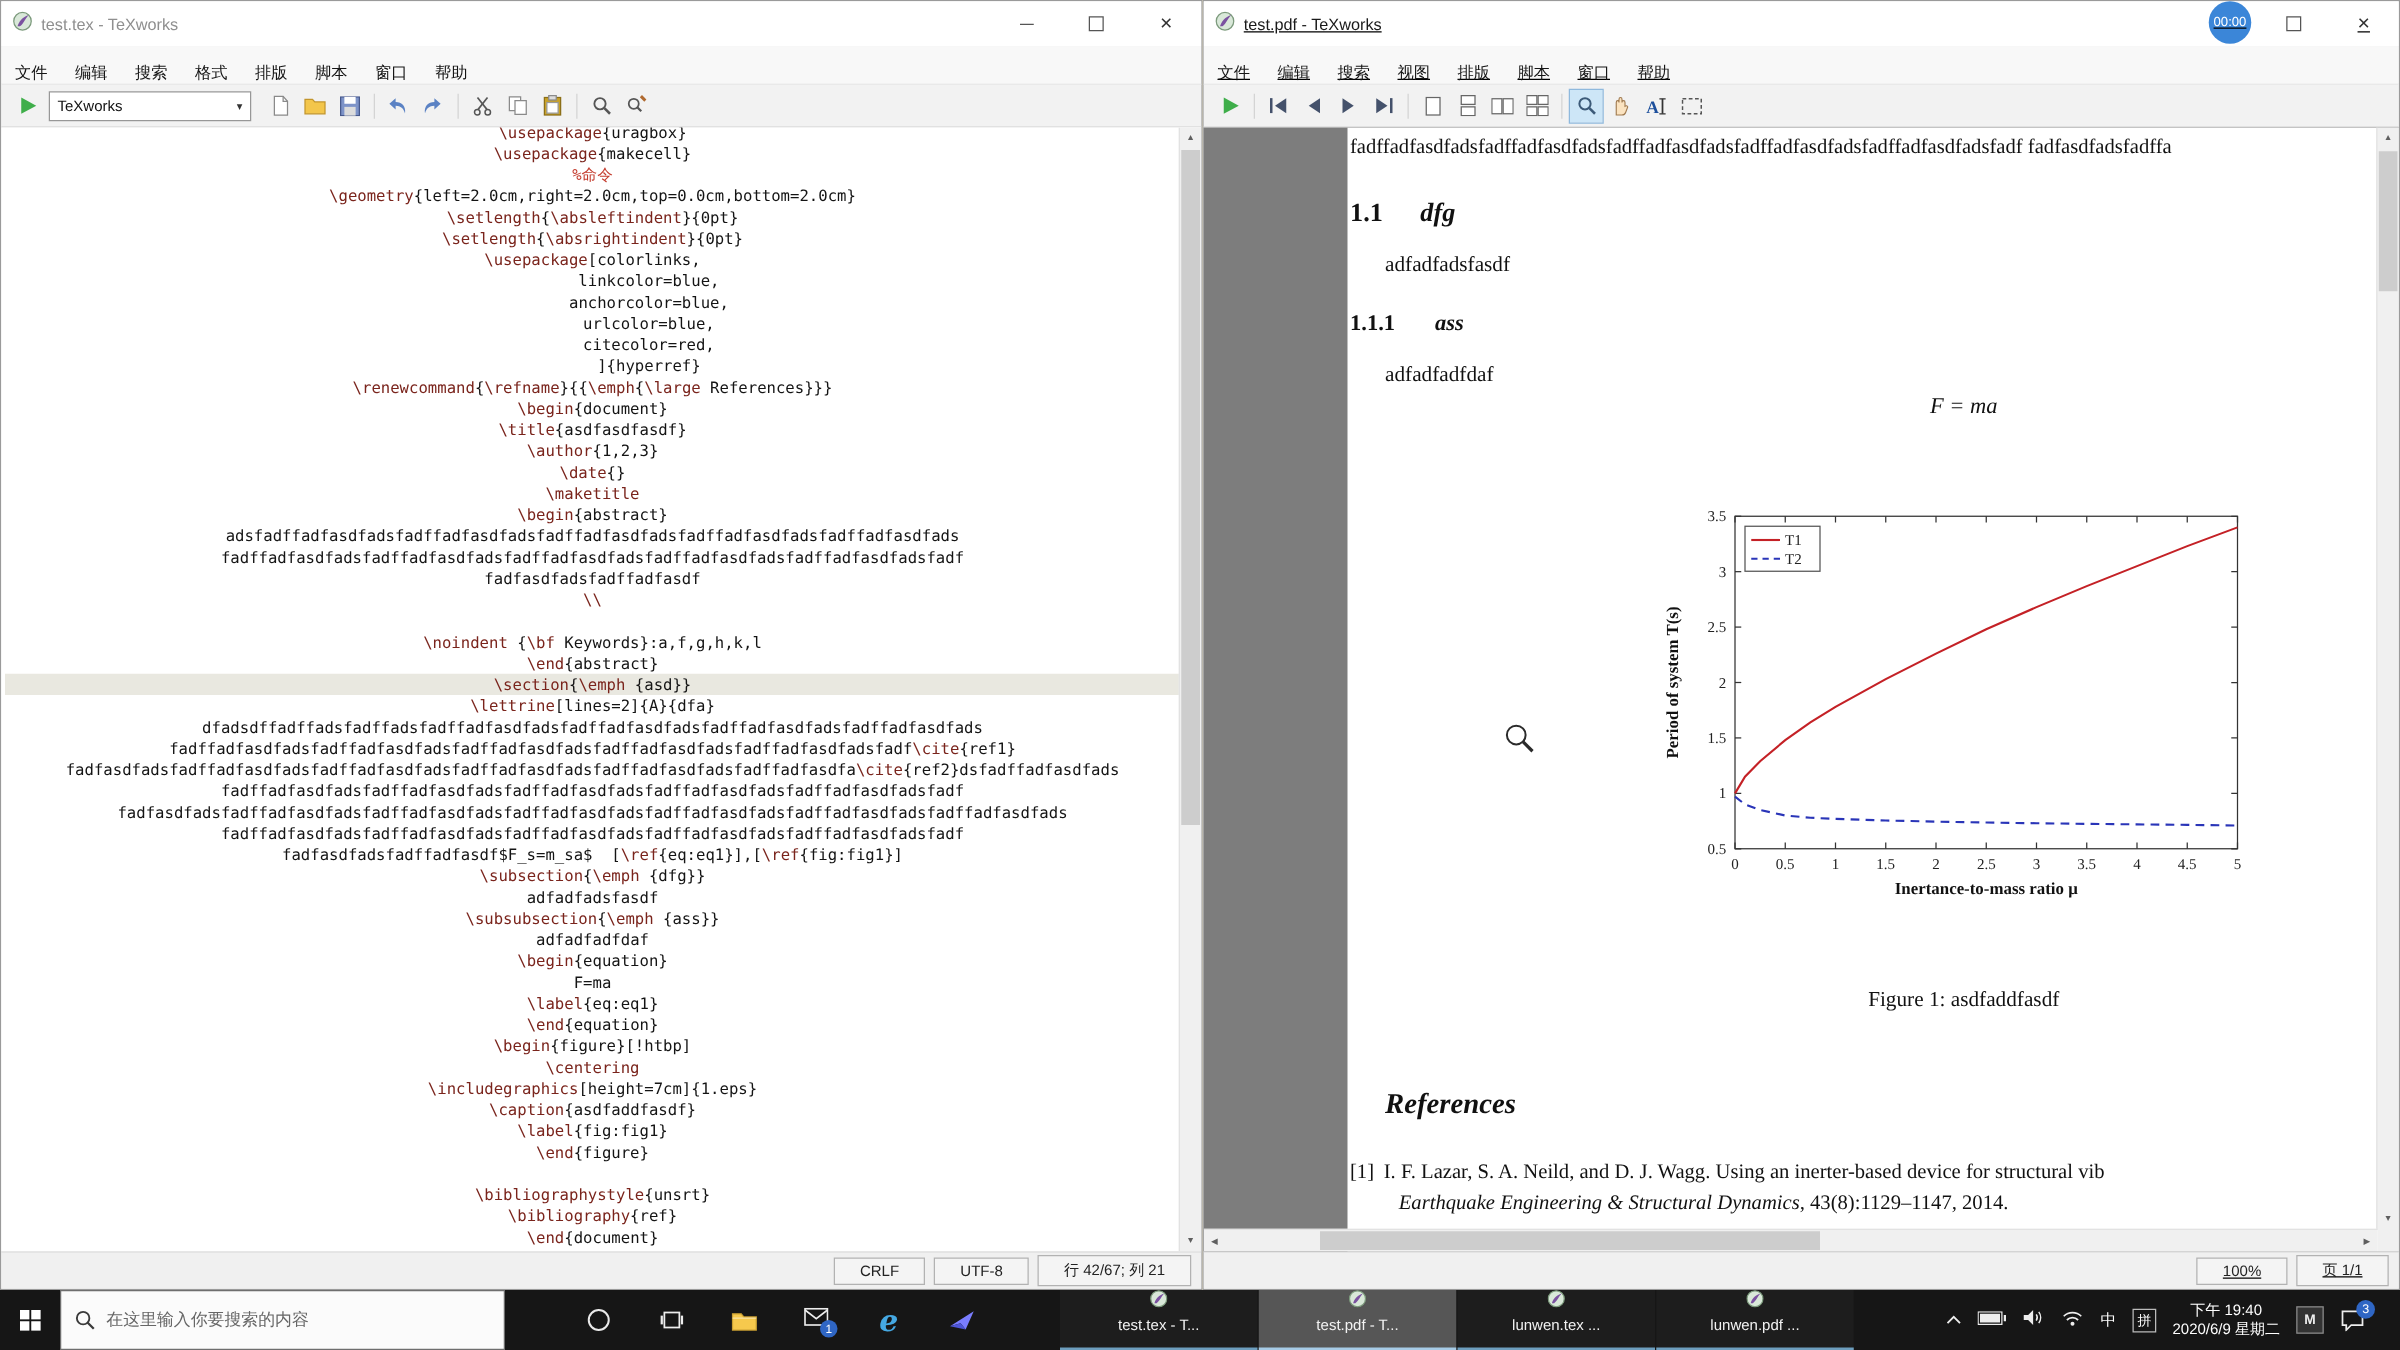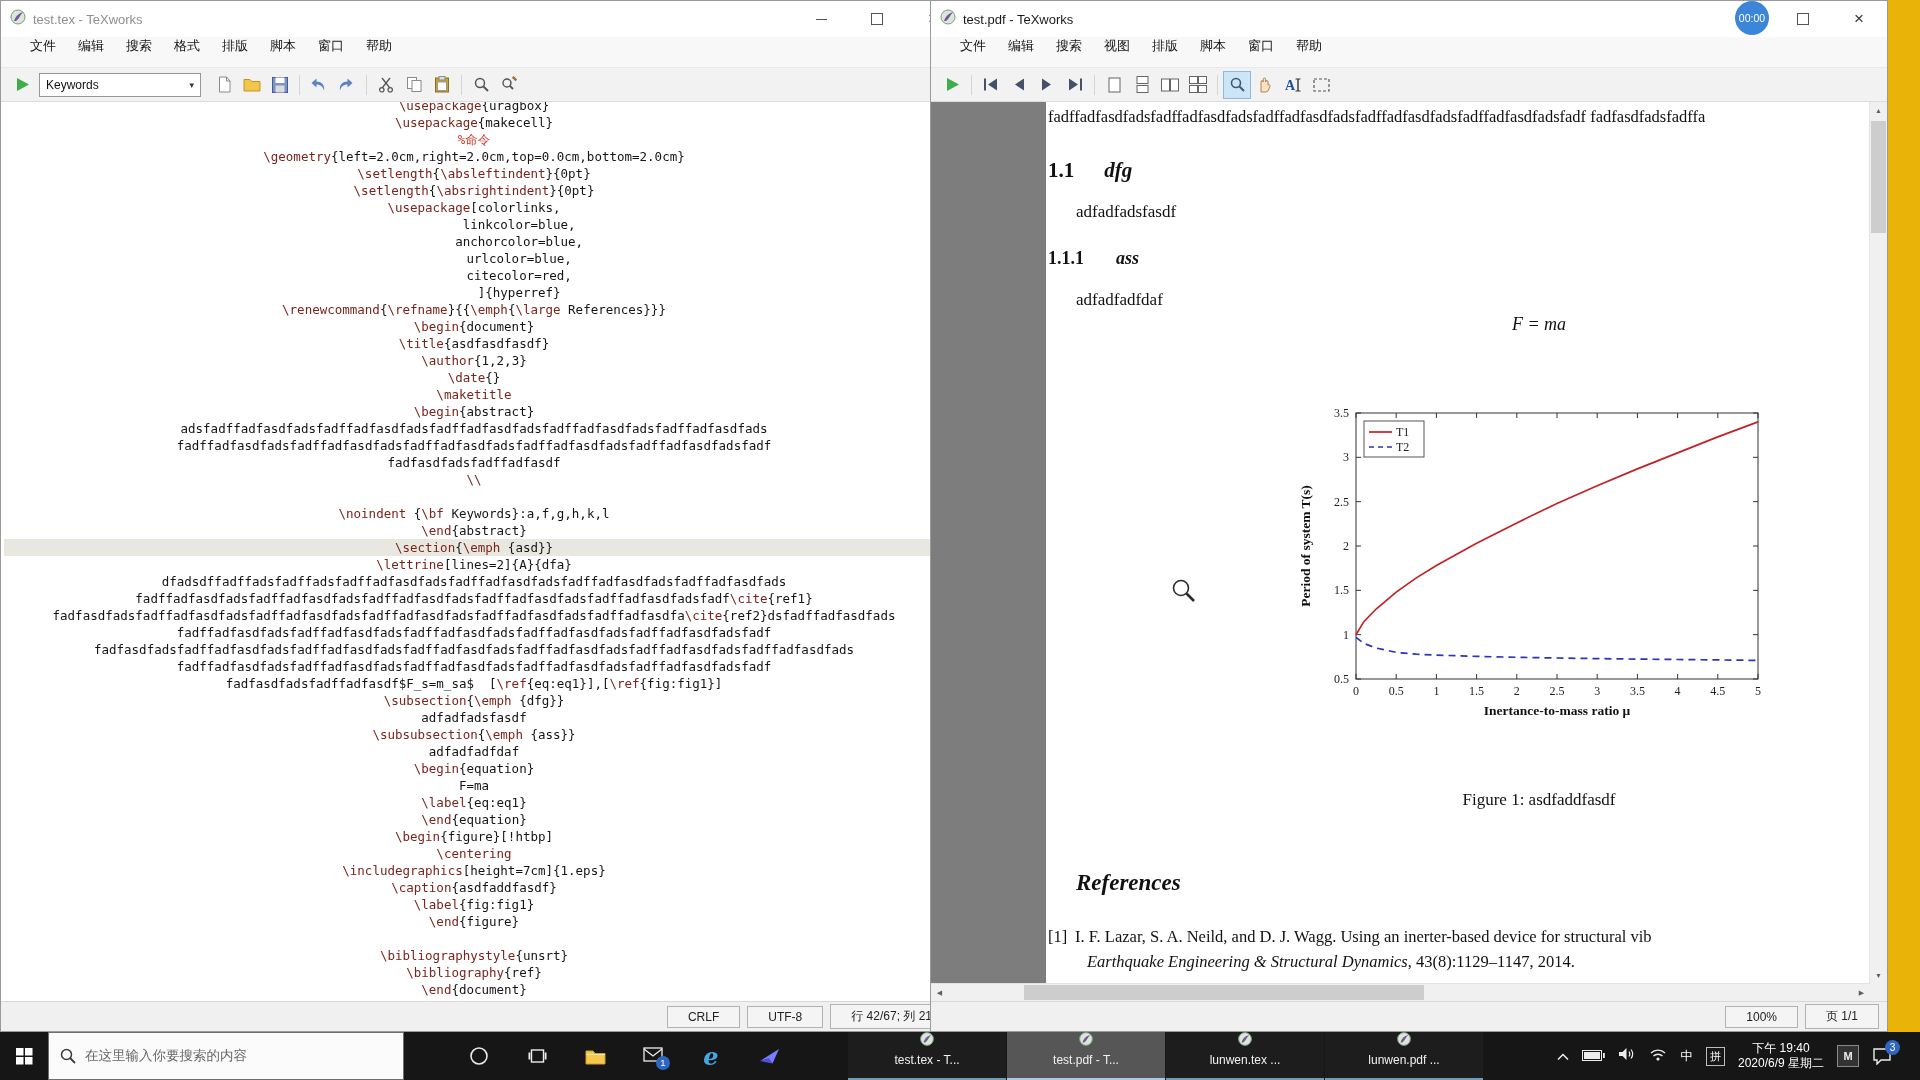--- a/index.html
+++ b/index.html
@@ -3,32 +3,32 @@
 <meta charset="utf-8">
 <style>
   html,body{margin:0;padding:0;background:#222;}
   #desktop{position:relative;width:1920px;height:1080px;overflow:hidden;background:#eab308;
            font-family:"Liberation Sans",sans-serif;-webkit-font-smoothing:antialiased;}
 
   
   .window{position:absolute;top:0;height:1032px;background:#f0f0f0;border:1px solid #9a9a9a;
           box-sizing:border-box;display:flex;flex-direction:column;}
   .window.left{left:0;width:962px;}
-  .window.right{left:930px;width:958px;}
+  .window.right{left:962px;width:958px;text-decoration:underline;}
   .titlebar{height:36px;min-height:36px;background:#ffffff;display:flex;align-items:center;padding-left:9px;}
   .titlebar .title{font-size:13px;color:#1a1a1a;margin-left:7px;}
   .window.left .titlebar .title{color:#8f8f8f;}
   .win-controls{margin-left:auto;display:flex;height:36px;}
   .wc{width:56px;display:flex;align-items:center;justify-content:center;color:#444;}
   .gmin{width:11px;height:1px;background:#555;}
   .gmax{width:10px;height:10px;border:1px solid #555;}
   .wc.close{font-size:17px;color:#333;}
   .timer-badge{width:34px;height:34px;border-radius:50%;background:#3b86d8;color:#fff;font-size:10.5px;
                display:flex;align-items:center;justify-content:center;margin-right:6px;}
-  .menubar{height:30px;min-height:30px;display:flex;align-items:flex-start;background:#f8f8f8;padding-left:18px;}
+  .menubar{height:30px;min-height:30px;display:flex;align-items:flex-end;background:#f8f8f8;padding-left:0;}
   .mi{padding:0 11px;font-size:13px;color:#151515;}
   .toolbar{height:33px;min-height:33px;display:flex;align-items:center;background:#f2f2f2;
            border-top:1px solid #e9e9e9;border-bottom:1px solid #dcdcdc;padding:0 8px;gap:2px;}
   .tbtn{width:26px;height:26px;display:flex;align-items:center;justify-content:center;}
   .tbtn.sel{background:#cde6f7;outline:1px solid #8fb9dd;}
   .tsep{width:1px;height:20px;background:#d4d4d4;margin:0 4px;}
   .engine{width:148px;height:22px;background:#fff;border:1px solid #979797;display:flex;align-items:center;
           justify-content:space-between;font-size:12px;padding:0 6px;margin:0 8px 0 2px;color:#111;}
   .caret{font-size:9px;color:#333;}
 
@@ -143,21 +143,21 @@
       <span class="mi">窗口</span>
       <span class="mi">帮助</span>
     </nav>
     <div class="toolbar">
       <div class="tbtn">
         <svg width="15" height="15">
             <polygon points="2,1 14,7.5 2,14" fill="#3fae4a"></polygon>
           </svg>
       </div>
       <div class="engine">
-        <span>Keywords</span>
+        <span>TeXworks</span>
         <span class="caret">▾</span>
       </div>
       <div class="tbtn">
         <svg width="17" height="17">
             <path d="M3.5 1h7l3.5 4v11h-10.5z" fill="#fff" stroke="#8a8a8a"></path>
             <path d="M10.5 1v4h3.5" fill="none" stroke="#8a8a8a"></path>
           </svg>
       </div>
       <div class="tbtn">
         <svg width="18" height="15">

